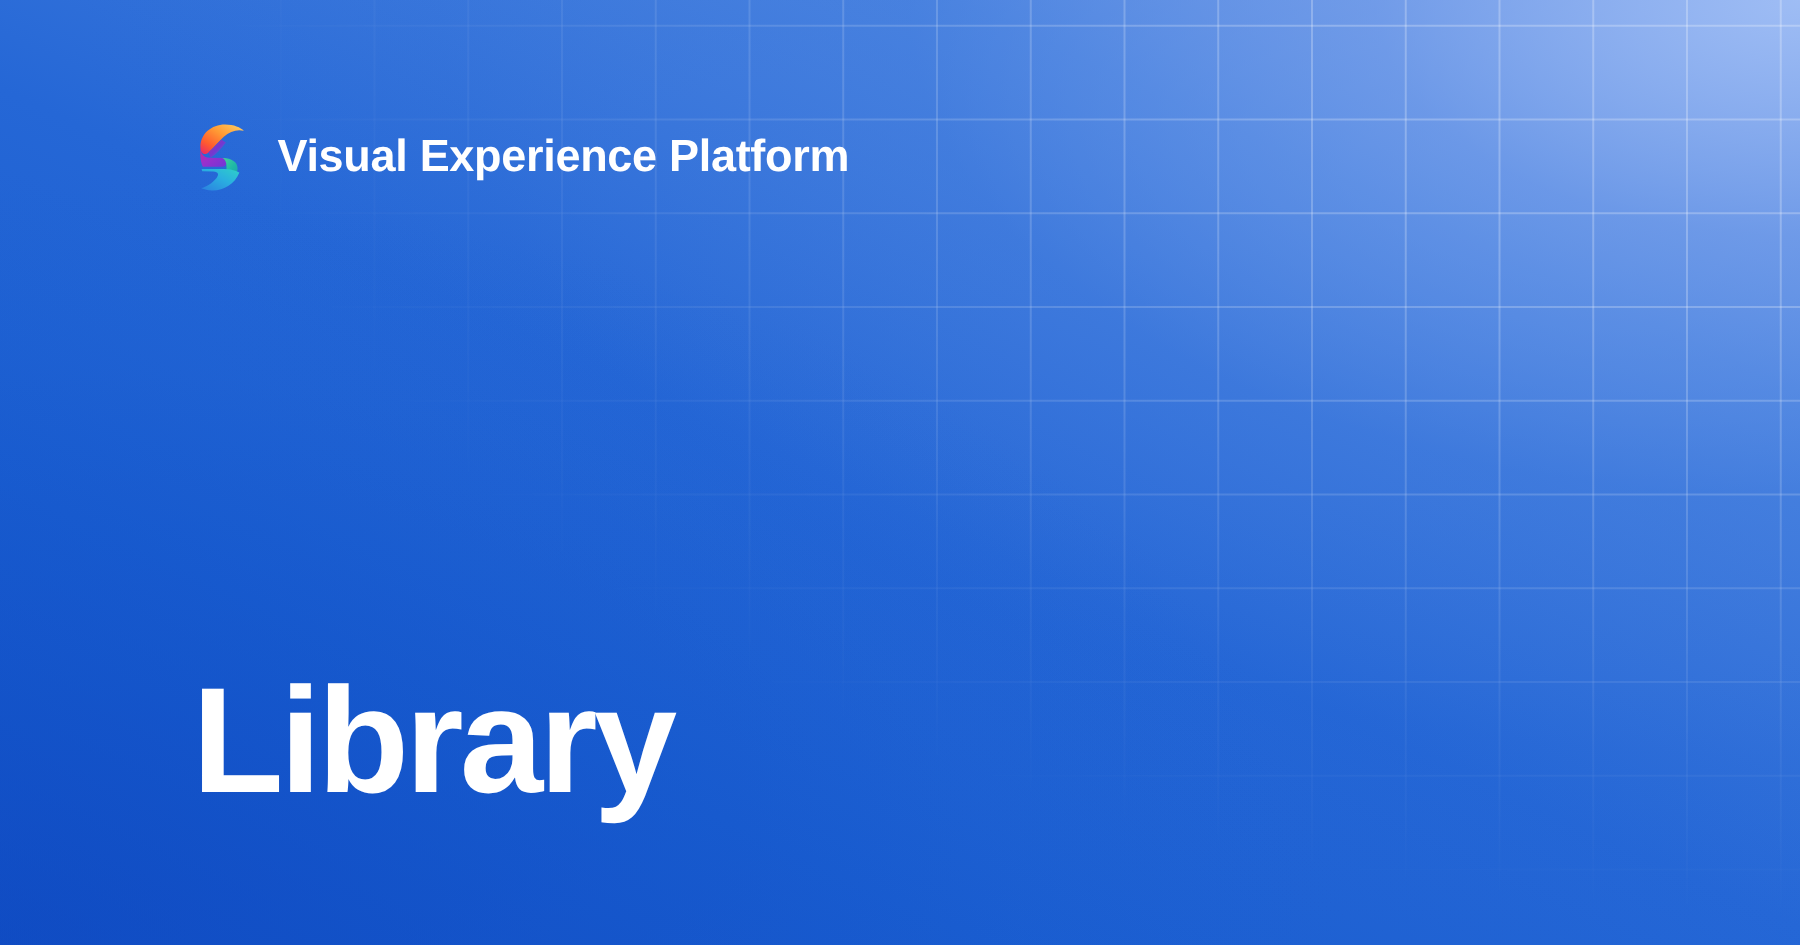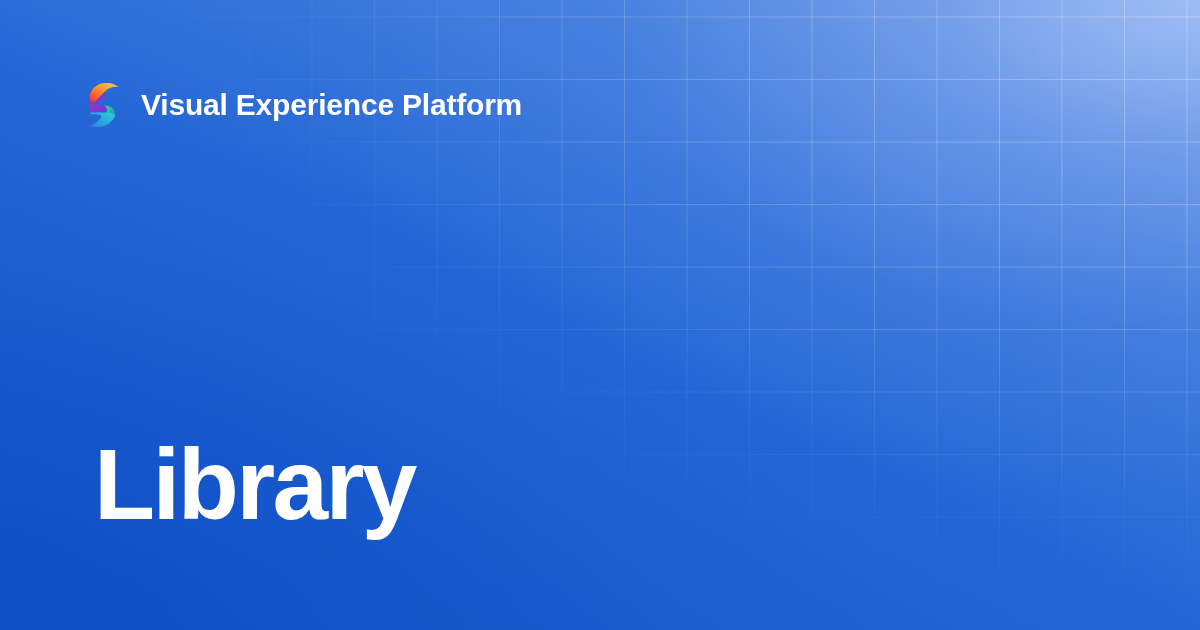--- a/index.html
+++ b/index.html
@@ -11,20 +11,21 @@
   * { box-sizing: border-box; }
 
   .og-card {
     position: relative;
     width: 1200px;
     height: 630px;
     overflow: hidden;
     font-family: "Liberation Sans", sans-serif;
     background: #2166D8;
     isolation: isolate;
+    padding-left: 44px;
   }
 
   
   .bg-base {
     position: absolute;
     inset: 0;
     background: linear-gradient(205deg, #7FA3E8 0%, #4A84E0 22%, #2567D6 52%, #1A5DD0 74%, #1450C6 100%);
     z-index: 0;
   }
   .bg-glow {
@@ -110,21 +111,21 @@
 
   .page-title {
     position: absolute;
     left: 80px;
     bottom: 82px;
     font-size: 100px;
     font-weight: 700;
     color: #FFFFFF;
     letter-spacing: -2.6px;
     line-height: 1.0;
-    margin: 14px;
+    margin: 4px;
     white-space: nowrap;
   }
 </style>
 </head>
 <body>
 
 <div class="og-card">
 
   <div class="bg-base"></div>
   <div class="bg-glow"></div>

